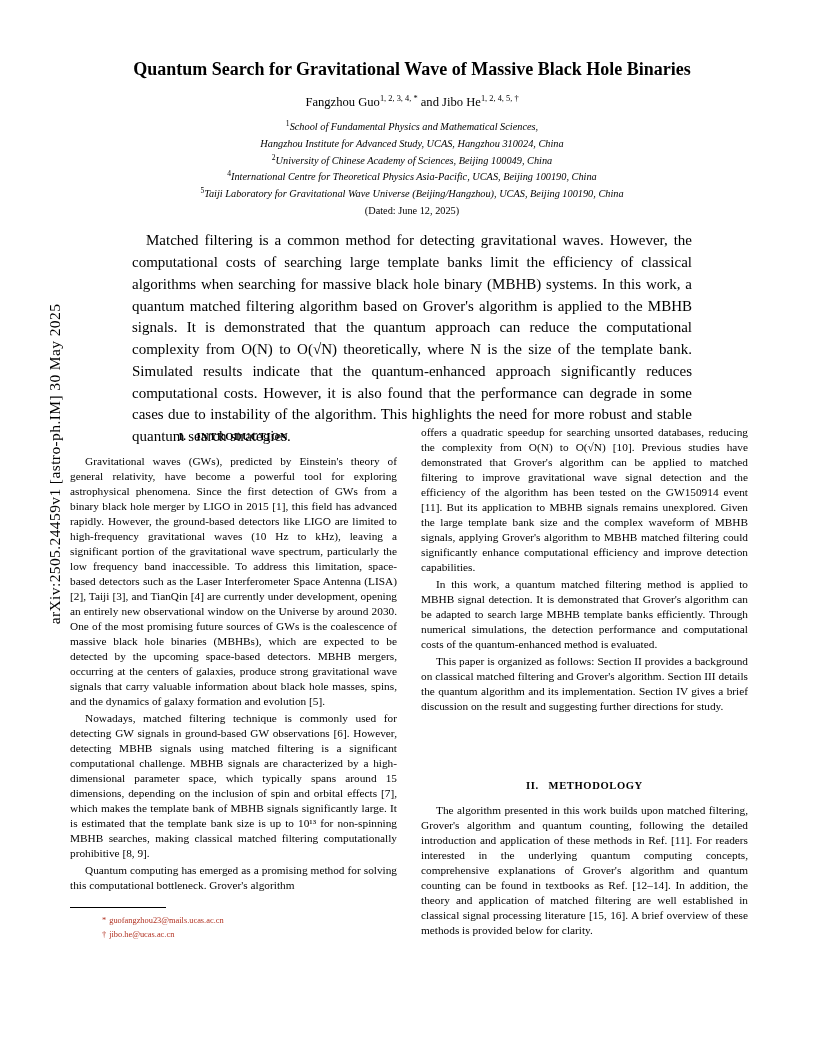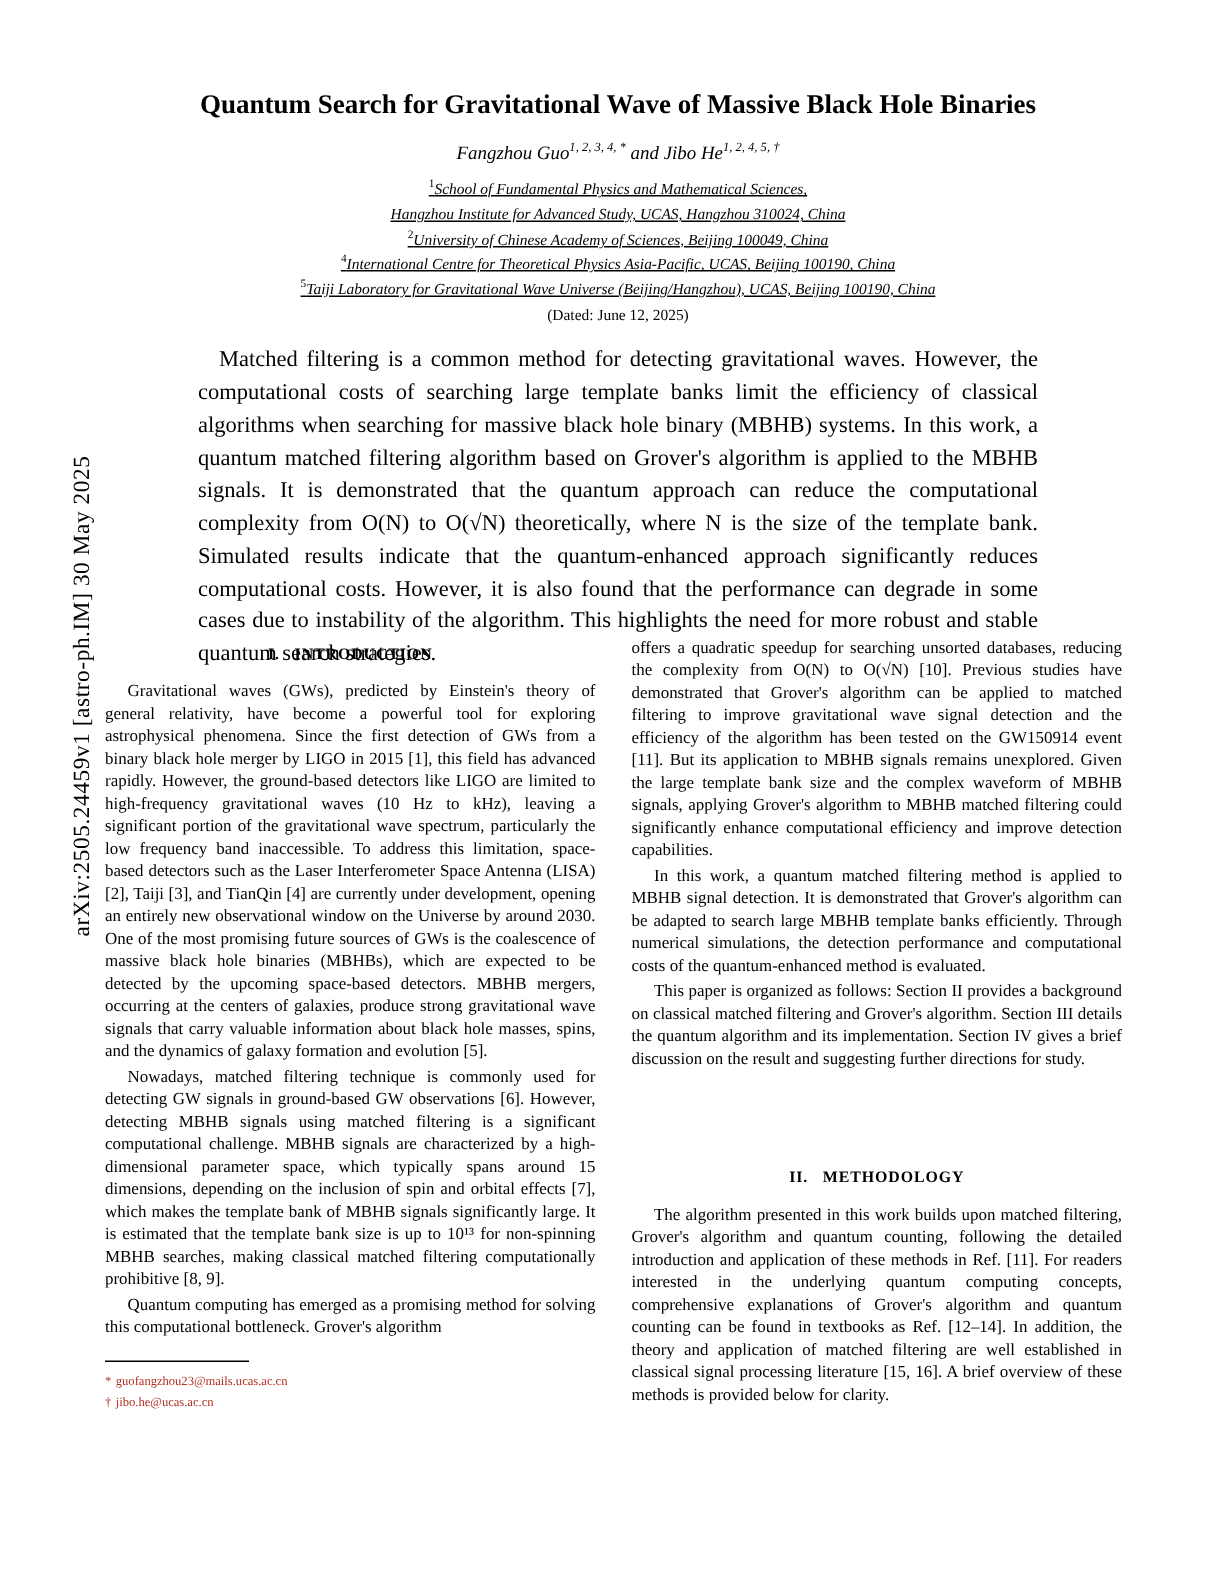--- a/index.html
+++ b/index.html
@@ -44,30 +44,28 @@
     font-size: 18px;
     font-weight: bold;
     text-align: center;
     line-height: 1.3;
     margin: 0 0 14px 0;
   }
   .authors {
     font-size: 12.6px;
     text-align: center;
     margin: 0 0 10px 0;
-    font-style: italic;
   }
   .authors sup { font-size: 8.4px; }
   .affils {
     font-size: 10.3px;
     font-style: italic;
     text-align: center;
     line-height: 1.42;
     margin: 0 0 2px 0;
-    text-decoration: underline;
   }
   .affils sup { font-style: normal; font-size: 7.6px; }
   .dated {
     font-size: 10.3px;
     text-align: center;
     margin-top: 4px;
     margin-bottom: 14px;
   }
   .abstract {
     font-size: 15px;
@@ -111,21 +109,21 @@
   }
   .footnotes {
     font-size: 8.4px;
     line-height: 1.6;
     color: #b03020;
   }
   .footnotes .mark {
     color: #b03020;
     margin-right: 3px;
   }
-  .fn-line { white-space: nowrap; }
+  .fn-line { white-space: nowrap; margin-left: 32px; }
   .spacer-lg { height: 58px; }
   sup { line-height: 0; }
 </style>
 </head>
 <body>
 
 <div class="page">
 
   <div class="arxiv-stamp">arXiv:2505.24459v1  [astro-ph.IM]  30 May 2025</div>
 

